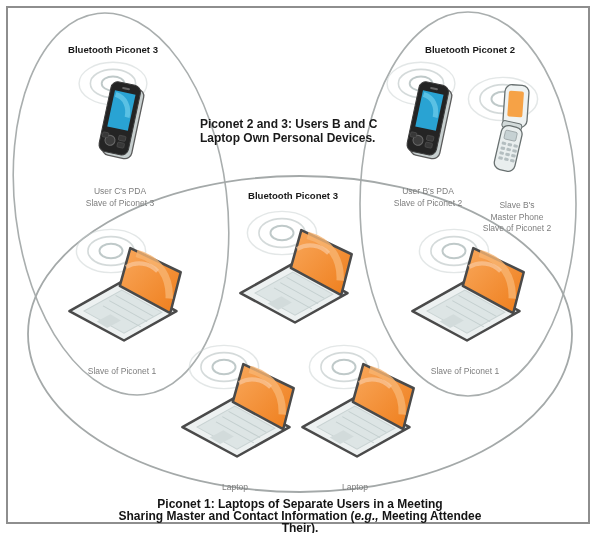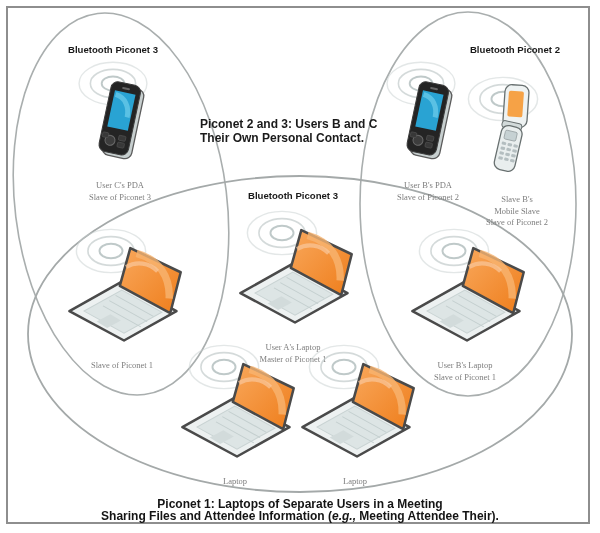--- a/index.html
+++ b/index.html
@@ -9,21 +9,21 @@
     font-family:"Liberation Sans", sans-serif;
     -webkit-font-smoothing:antialiased;
   }
   .frame {
     position:absolute; left:6px; top:6px; width:584px; height:518px;
     border:2px solid #8e8e8e; box-sizing:border-box; z-index:0;
   }
   .ellipses { position:absolute; left:0; top:0; z-index:1; }
   .device { position:absolute; z-index:2; text-align:center; }
   .art { display:block; margin:0 auto; overflow:visible; }
-  .dev-label { margin-top:14px; font-size:8.5px; line-height:11.6px; color:#7d7d7d;font-family:Liberation Serif, serif; }
+  .dev-label { margin-top:20px; font-size:8.5px; line-height:11.6px; color:#7d7d7d; }
   .title {
     position:absolute; z-index:3; width:180px; text-align:center;
     font-size:9.6px; font-weight:bold; color:#1a1a1a;
   }
   .note {
     position:absolute; z-index:3; left:200px; top:118px; width:200px;
     text-align:left; font-size:12px; font-weight:bold;
     line-height:13.5px; color:#1a1a1a;
   }
   .caption {
@@ -106,26 +106,26 @@
 
 <div class="frame"></div>
 
 <svg class="ellipses" width="600" height="533">
   <ellipse cx="121" cy="204" rx="106" ry="192" transform="rotate(-7 121 204)" fill="none" stroke="#a9aeae" stroke-width="1.6"></ellipse>
   <ellipse cx="468" cy="204" rx="108" ry="192" fill="none" stroke="#a9aeae" stroke-width="1.6"></ellipse>
   <ellipse cx="300" cy="334" rx="272" ry="158" fill="none" stroke="#a4a9a9" stroke-width="1.8"></ellipse>
 </svg>
 
 <div class="title" style="left:23px; top:44px;">Bluetooth Piconet 3</div>
-<div class="title" style="left:380px; top:44px;text-align:right;">Bluetooth Piconet 2</div>
+<div class="title" style="left:380px; top:44px;">Bluetooth Piconet 2</div>
 <div class="title" style="left:203px; top:190px;">Bluetooth Piconet 3</div>
 
 <div class="note">
   <div>Piconet 2 and 3: Users B and C</div>
-  <div>Their Own Personal Contact.</div>
+  <div>Laptop Own Personal Devices.</div>
 </div>
 
 <div class="device" style="left:70px; top:56px; width:100px;">
   <svg class="art" width="100" height="110" viewBox="0 0 100 110">
     <use href="#sym-rings" x="5" y="3" width="76" height="49"></use>
     <use href="#sym-pda" x="20" y="24" width="60" height="85"></use>
   </svg>
   <div class="dev-label">
     <div>User C's PDA</div>
     <div>Slave of Piconet 3</div>
@@ -143,53 +143,48 @@
   </div>
 </div>
 
 <div class="device" style="left:467px; top:74px; width:100px;">
   <svg class="art" width="100" height="106" viewBox="0 0 100 106">
     <use href="#sym-rings" x="-4" y="0" width="80" height="50"></use>
     <use href="#sym-phone" x="18" y="6" width="60" height="100"></use>
   </svg>
   <div class="dev-label">
     <div>Slave B's</div>
-    <div>Mobile Slave</div>
+    <div>Master Phone</div>
     <div>Slave of Piconet 2</div>
   </div>
 </div>
 
 <div class="device" style="left:47px; top:224px; width:150px;">
   <svg class="art" width="150" height="122" viewBox="0 0 150 122">
     <use href="#sym-rings" x="24" y="2" width="80" height="50"></use>
     <use href="#sym-laptop" x="14" y="22" width="126" height="105"></use>
   </svg>
   <div class="dev-label">
     <div>Slave of Piconet 1</div>
   </div>
 </div>
 
 <div class="device" style="left:218px; top:206px; width:150px;">
   <svg class="art" width="150" height="122" viewBox="0 0 150 122">
     <use href="#sym-rings" x="24" y="2" width="80" height="50"></use>
     <use href="#sym-laptop" x="14" y="22" width="126" height="105"></use>
   </svg>
-  <div class="dev-label">
-    <div>User A's Laptop</div>
-    <div>Master of Piconet 1</div>
-  </div>
 </div>
 
 <div class="device" style="left:390px; top:224px; width:150px;">
   <svg class="art" width="150" height="122" viewBox="0 0 150 122">
     <use href="#sym-rings" x="24" y="2" width="80" height="50"></use>
     <use href="#sym-laptop" x="14" y="22" width="126" height="105"></use>
   </svg>
   <div class="dev-label">
-    <div>User B's Laptop</div>
     <div>Slave of Piconet 1</div>
   </div>
 </div>
 
 <div class="device" style="left:160px; top:340px; width:150px;">
   <svg class="art" width="150" height="122" viewBox="0 0 150 122">
     <use href="#sym-rings" x="24" y="2" width="80" height="50"></use>
     <use href="#sym-laptop" x="14" y="22" width="126" height="105"></use>
   </svg>
   <div class="dev-label">
@@ -202,14 +197,14 @@
     <use href="#sym-rings" x="24" y="2" width="80" height="50"></use>
     <use href="#sym-laptop" x="14" y="22" width="126" height="105"></use>
   </svg>
   <div class="dev-label">
     <div>Laptop</div>
   </div>
 </div>
 
 <div class="caption">
   <div>Piconet 1: Laptops of Separate Users in a Meeting</div>
-  <div><span>Sharing Files and Attendee Information (</span><span class="ital">e.g.,</span><span> Meeting Attendee Their).</span></div>
+  <div><span>Sharing Master and Contact Information (</span><span class="ital">e.g.,</span><span> Meeting Attendee Their).</span></div>
 </div>
 
 </body></html>

